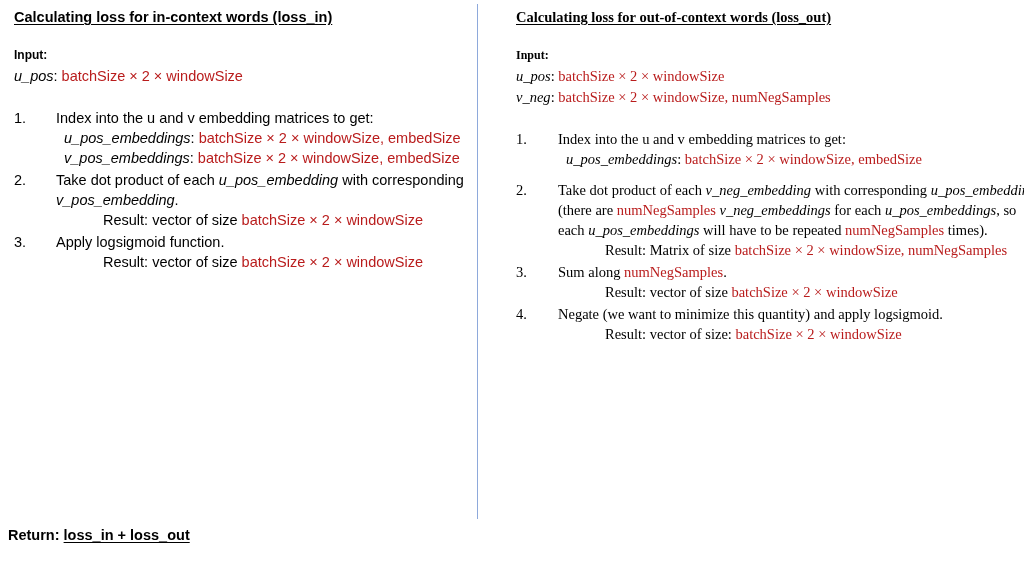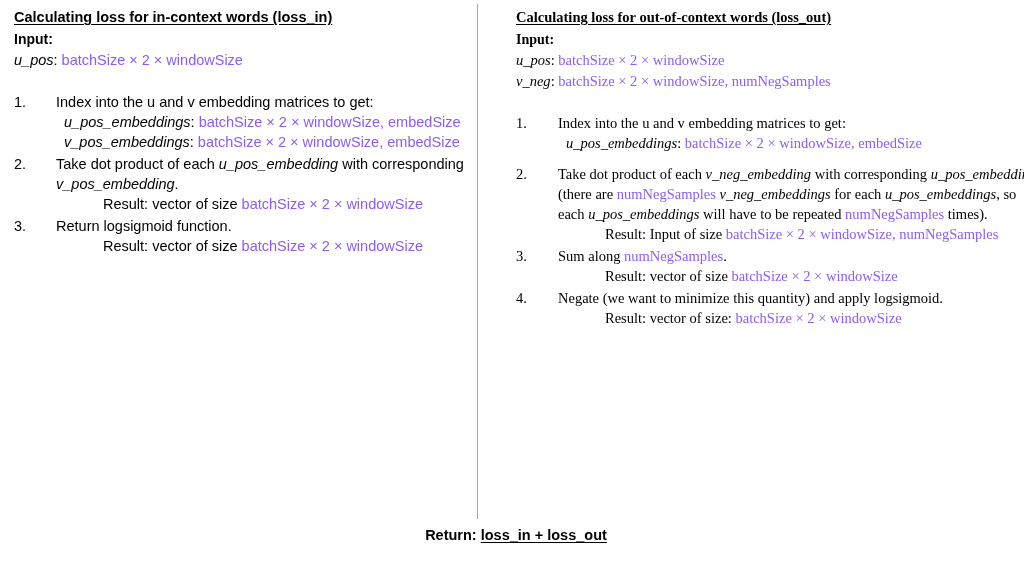--- a/index.html
+++ b/index.html
@@ -45,33 +45,33 @@
   .heading {
     font-size: 14.5px;
     font-weight: bold;
     line-height: 19px;
     padding-top: 8px;
     white-space: nowrap;
   }
   .heading .u { text-decoration: underline; text-underline-offset: 2px; }
 
   .input-label {
-    font-size: 14px;
+    font-size: 12px;
     font-weight: bold;
     line-height: 21px;
-    margin-top: 2px;
+    margin-top: 18px;
   }
 
   .io-line {
     font-size: 14.5px;
     line-height: 21px;
   }
 
   .var { font-style: italic; font-weight: 400; text-align: right; }
-  .dim { color: #8b5cf6; font-style: normal; }
+  .dim { color: #b91c1c; font-style: normal; }
   .blk { color: #000000; font-style: normal; }
 
   
   ol.steps {
     list-style: none;
     margin: 0;
     padding: 0;
     font-size: 14.5px;
     line-height: 20px;
   }
@@ -96,21 +96,20 @@
   .result {
     padding-left: 47px;
   }
 
   
   .footer {
     position: absolute;
     left: 8px;
     right: 0;
     top: 524px;
-    text-align: center;
   }
   .ret {
     font-size: 14.5px;
     font-weight: bold;
     line-height: 22px;
   }
   .ret .u { text-decoration: underline; text-underline-offset: 2px; }
   .dimline {
     font-size: 14.5px;
     line-height: 22px;
@@ -144,21 +143,21 @@
       </li>
 
       <li>
         <span class="num">2.</span>
         <span>Take dot product of each </span><span class="var">u_pos_embedding</span><span> with corresponding </span><span class="var">v_pos_embedding</span><span>.</span>
         <div class="result"><span>Result: vector of size </span><span class="dim">batchSize × 2 × windowSize</span></div>
       </li>
 
       <li>
         <span class="num">3.</span>
-        <span>Return logsigmoid function.</span>
+        <span>Apply logsigmoid function.</span>
         <div class="result"><span>Result: vector of size </span><span class="dim">batchSize × 2 × windowSize</span></div>
       </li>
 
     </ol>
   </div>
 
   <div class="col col-right">
 
     <div class="heading"><span class="u">Calculating loss for out-of-context words (loss_out)</span></div>
 
@@ -176,21 +175,21 @@
         <span class="num">1.</span>
         <span>Index into the u  and v embedding matrices to get:</span>
         <div class="sub"><span class="var">u_pos_embeddings</span><span class="blk">: </span><span class="dim">batchSize × 2 × windowSize, embedSize</span></div>
       </li>
 
       <li class="spacer-li" style="height:9px;padding:0;margin:0;"></li>
 
       <li>
         <span class="num">2.</span>
         <span>Take dot product of each </span><span class="var">v_neg_embedding</span><span> with corresponding </span><span class="var">u_pos_embedding</span><span> (there are </span><span class="dim">numNegSamples</span><span> </span><span class="var">v_neg_embeddings</span><span> for each </span><span class="var">u_pos_embeddings</span><span>, so each </span><span class="var">u_pos_embeddings</span><span> will have to be repeated </span><span class="dim">numNegSamples</span><span> times).</span>
-        <div class="result"><span>Result: Input of size </span><span class="dim">batchSize × 2 × windowSize, numNegSamples</span></div>
+        <div class="result"><span>Result: Matrix of size </span><span class="dim">batchSize × 2 × windowSize, numNegSamples</span></div>
       </li>
 
       <li>
         <span class="num">3.</span>
         <span>Sum along </span><span class="dim">numNegSamples</span><span>.</span>
         <div class="result"><span>Result: vector of size </span><span class="dim">batchSize × 2 × windowSize</span></div>
       </li>
 
       <li>
         <span class="num">4.</span>

